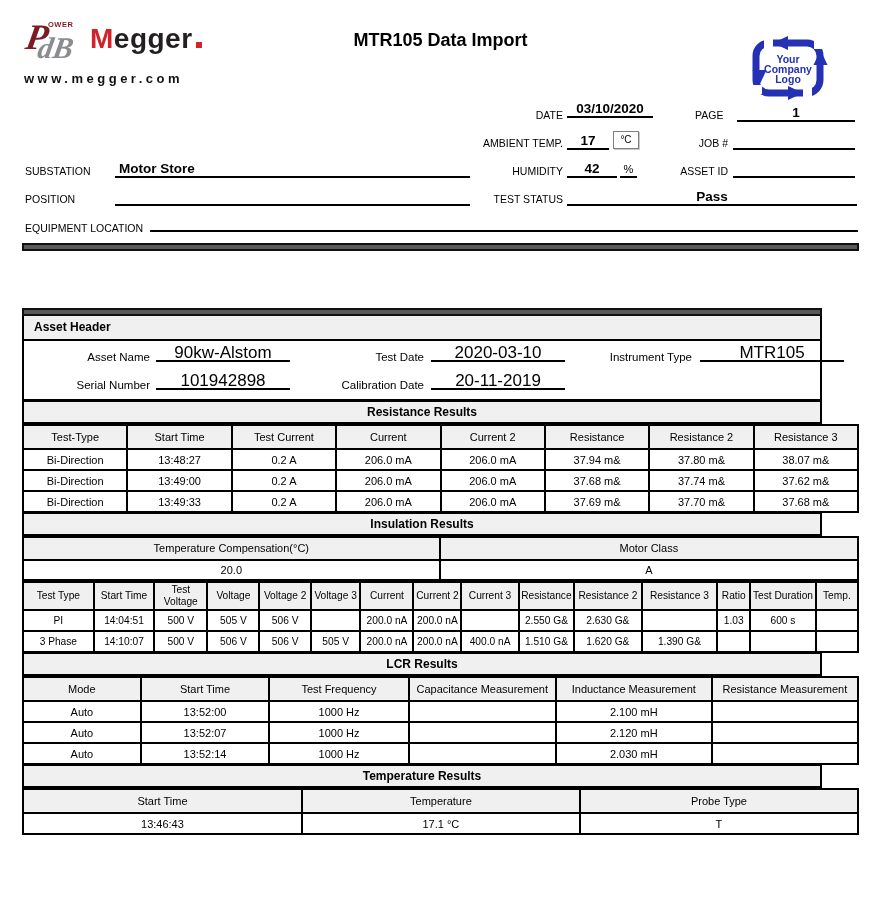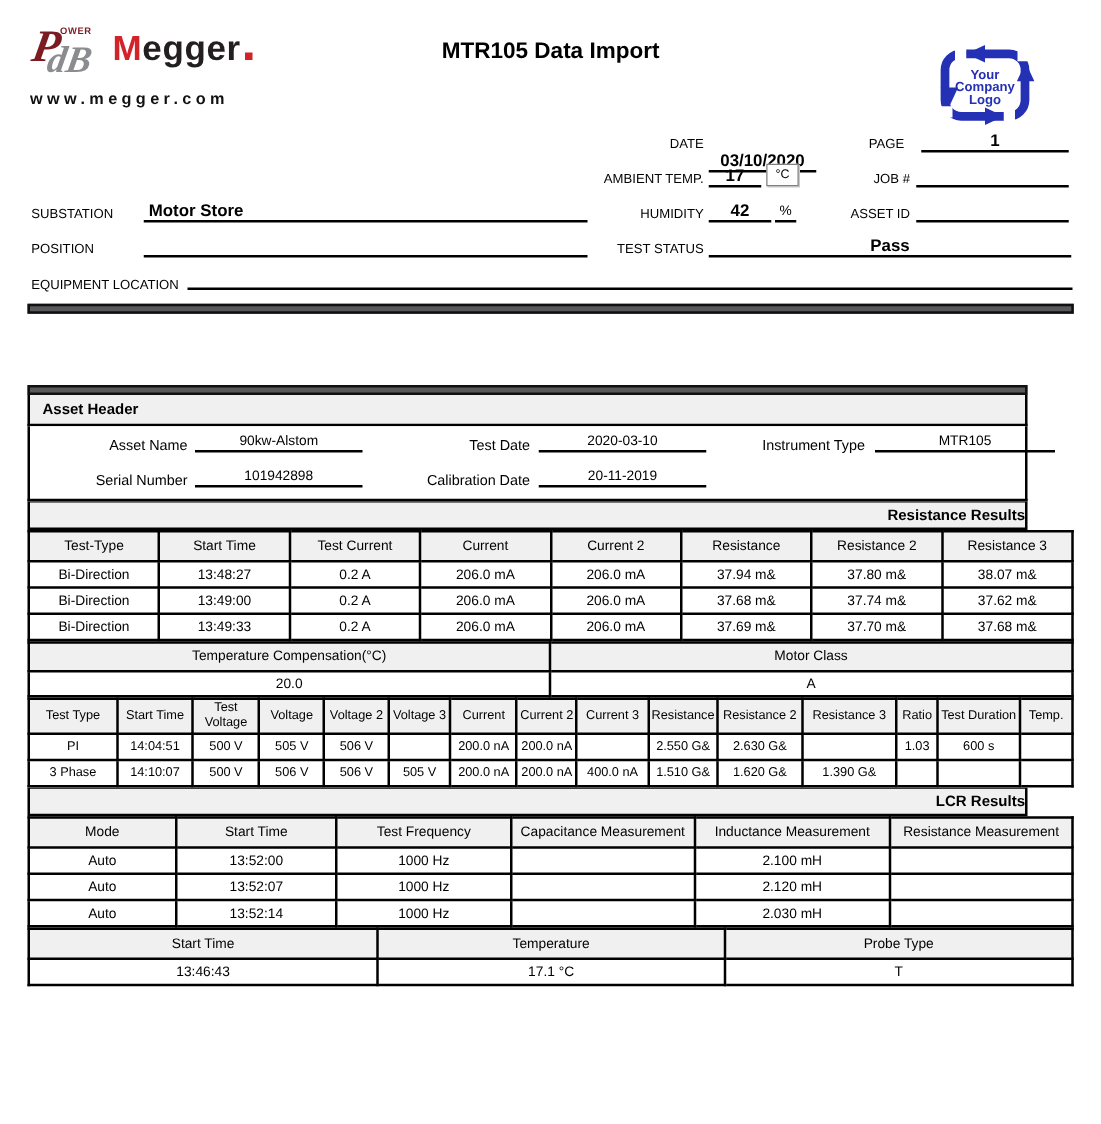--- a/index.html
+++ b/index.html
@@ -31,25 +31,25 @@
   
   .hbar { height: 8px; background: #58595b; border: 2px solid #101010; }
   .hbar.floating { position: absolute; left: 22px; top: 243px; width: 837px; }
   .report { position: absolute; left: 22px; top: 308px; width: 800px; }
   .rtitle-left { background: #f0f0f0; border-left: 2px solid #000; border-right: 2px solid #000;
                  border-bottom: 2px solid #000; height: 25px; line-height: 23px; font-size: 12px;
                  font-weight: bold; padding-left: 10px; }
   .asset-block { position: relative; height: 60px; background: #fff; border-left: 2px solid #000;
                  border-right: 2px solid #000; border-bottom: 2px solid #000; }
   .a-lbl { position: absolute; font-size: 11.5px; white-space: nowrap; }
-  .a-val { position: absolute; font-size: 11px; text-align: center; border-bottom: 2px solid #000;
+  .a-val { position: absolute; font-size: 17px; text-align: center; border-bottom: 2px solid #000;
            height: 16px; line-height: 14px; white-space: nowrap; }
   .section-title { background: #f0f0f0; border-top: 1px solid #000; border-bottom: 2px solid #000;
                    border-left: 2px solid #000; border-right: 2px solid #000;
-                   height: 23px; line-height: 20px; text-align: right; font-size: 12px; font-weight: bold; }
+                   height: 23px; line-height: 20px; text-align: center; font-size: 12px; font-weight: bold; }
 
   
   table.grid { width: 837px; border-collapse: collapse; table-layout: fixed; }
   table.grid th, table.grid td { border: 2px solid #000; text-align: center; vertical-align: middle;
                                  font-weight: normal; padding: 1px 1px; }
   table.grid th { background: #f0f0f0; height: 24px; font-size: 11px; line-height: 1.15; }
   table.grid td { background: #fff; height: 21px; font-size: 11px; white-space: nowrap; overflow: hidden; }
   table.ins th { font-size: 10.2px; height: 28px; }
   table.ins td { font-size: 10.2px; }
   table.subhdr th { height: 23px; }
@@ -85,21 +85,21 @@
   <polygon points="56,57 41,50 41,64" fill="#2431b4"></polygon>
   <polygon points="73.5,14 66.5,29 80.5,29" fill="#2431b4"></polygon>
   <g font-family="Liberation Sans, sans-serif" font-size="10.5" font-weight="bold" fill="#2431b4" text-anchor="middle">
     <text x="41" y="27">Your</text>
     <text x="41" y="37">Company</text>
     <text x="41" y="47">Logo</text>
   </g>
 </svg>
 
 <div class="lbl r" style="left:463px;top:109px;width:100px">DATE</div>
-<div class="val" style="left:567px;top:120px;width:86px">03/10/2020</div>
+<div class="val" style="left:567px;top:100px;width:86px">03/10/2020</div>
 <div class="lbl" style="left:695px;top:109px">PAGE</div>
 <div class="val" style="left:737px;top:104px;width:118px">1</div>
 
 <div class="lbl r" style="left:440px;top:137px;width:123px">AMBIENT TEMP.</div>
 <div class="val" style="left:567px;top:132px;width:42px">17</div>
 <div class="unitbox" style="left:613px;top:131px;width:26px">°C</div>
 <div class="lbl r" style="left:690px;top:137px;width:38px">JOB #</div>
 <div class="line" style="left:733px;top:132px;width:122px"></div>
 
 <div class="lbl" style="left:25px;top:165px">SUBSTATION</div>
@@ -189,20 +189,21 @@
           <td>0.2 A</td>
           <td>206.0 mA</td>
           <td>206.0 mA</td>
           <td>37.69 m&amp;</td>
           <td>37.70 m&amp;</td>
           <td>37.68 m&amp;</td>
         </tr>
       </tbody>
     </table>
 
+  <div class="section-title">Insulation Results</div>
   <table class="grid subhdr">
     <colgroup>
         <col style="width:49.9%">
         <col style="width:50.1%">
       </colgroup>
     <thead>
       <tr>
         <th>Temperature Compensation(°C)</th>
         <th>Motor Class</th>
       </tr>
@@ -330,20 +331,21 @@
           <td>Auto</td>
           <td>13:52:14</td>
           <td>1000 Hz</td>
           <td>&nbsp;</td>
           <td>2.030 mH</td>
           <td>&nbsp;</td>
         </tr>
       </tbody>
     </table>
 
+  <div class="section-title">Temperature Results</div>
   <table class="grid">
       <colgroup>
         <col style="width: 33.4%;">
         <col style="width: 33.3%;">
         <col style="width: 33.3%;">
       </colgroup>
       <thead>
         <tr>
           <th>Start Time</th>
           <th>Temperature</th>

